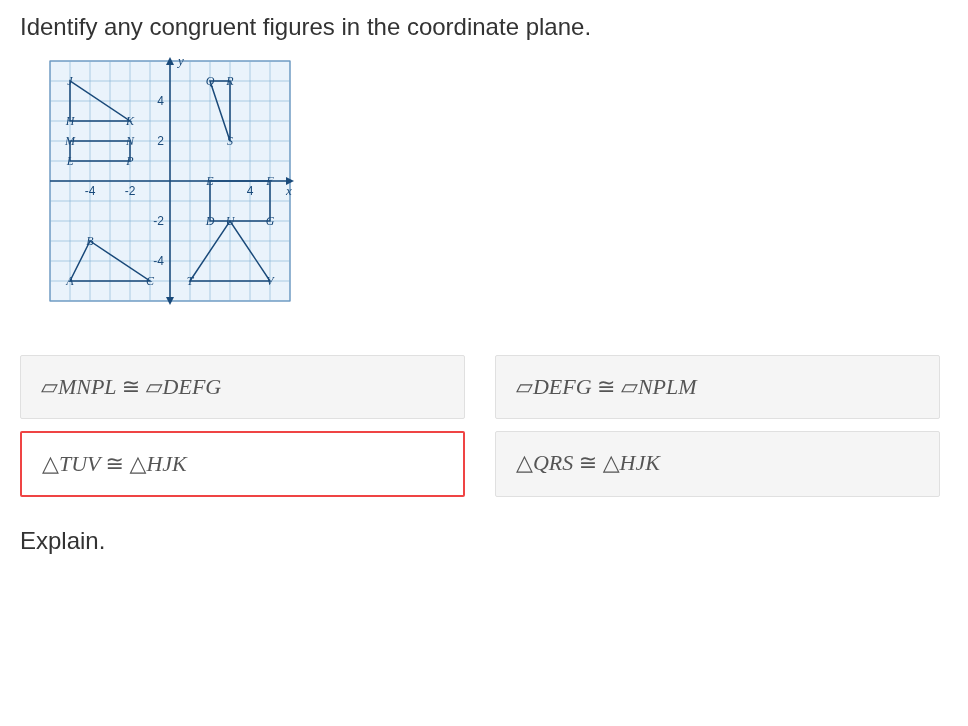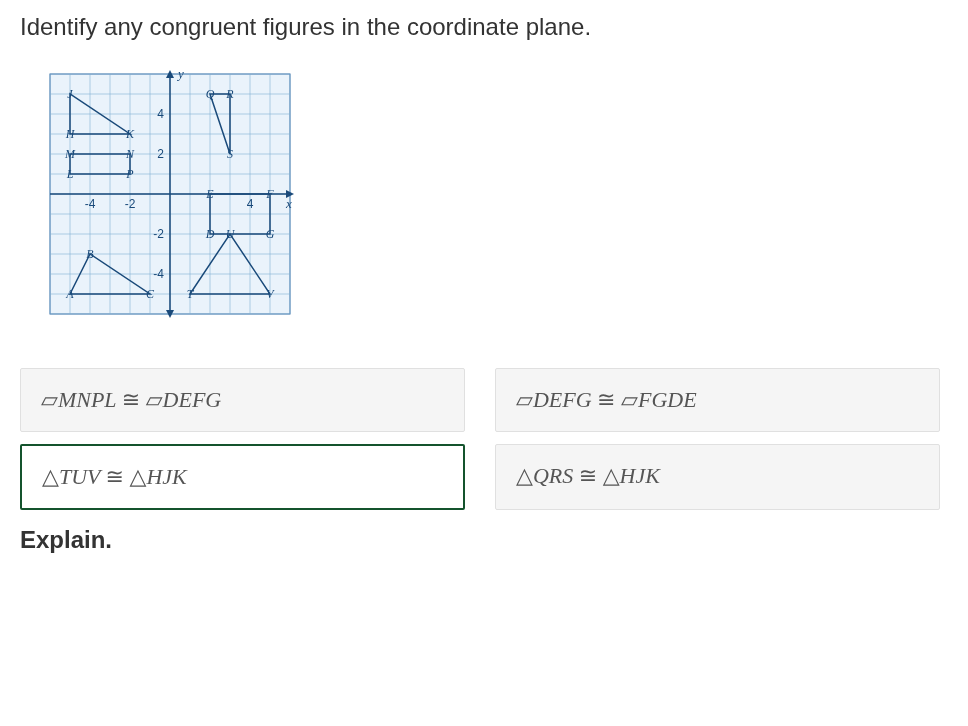--- a/index.html
+++ b/index.html
@@ -7,53 +7,52 @@
     font-family: Arial, Helvetica, sans-serif;
     background: #fff;
     padding: 10px 20px;
     color: #333;
     width: 968px;
   }
   .question-text {
     font-size: 24px;
     color: #333;
     line-height: 1.4;
-    margin-bottom: 20px;
+    margin-bottom: 7px;
   }
   .graph-container {
     margin-left: 20px;
     margin-bottom: 40px;
   }
   .answers {
     display: grid;
     grid-template-columns: 1fr 1fr;
     gap: 12px 30px;
-    margin-bottom: 16px;
+    margin-bottom: 30px;
     max-width: 920px;
   }
   .answer-card {
     background: #f5f5f5;
     border: 1px solid #e0e0e0;
     border-radius: 2px;
     padding: 18px 20px;
     font-size: 22px;
     font-style: italic;
     font-family: "Times New Roman", serif;
     color: #555;
     cursor: pointer;
   }
   .answer-card.selected {
-    border: 2px solid #14532d;
+    border: 2px solid #ef4444;
     background: #fff;
   }
   .sym { font-style: normal; font-family: Arial, sans-serif; }
   .explain {
     font-size: 24px;
     color: #333;
-    font-weight: bold;
   }
 </style>
 </head>
 <body>
 
 <div class="question-text">
   <span>Identify any congruent figures in the coordinate plane.</span><br>
 </div>
 
 <div class="graph-container">
@@ -130,21 +129,21 @@
 
 <div class="answers">
   <div class="answer-card">
     <span class="sym">▱</span><span>MNPL</span>
     <span class="sym">≅</span>
     <span class="sym">▱</span><span>DEFG</span>
   </div>
   <div class="answer-card">
     <span class="sym">▱</span><span>DEFG</span>
     <span class="sym">≅</span>
-    <span class="sym">▱</span><span>FGDE</span>
+    <span class="sym">▱</span><span>NPLM</span>
   </div>
   <div class="answer-card selected">
     <span class="sym">△</span><span>TUV</span>
     <span class="sym">≅</span>
     <span class="sym">△</span><span>HJK</span>
   </div>
   <div class="answer-card">
     <span class="sym">△</span><span>QRS</span>
     <span class="sym">≅</span>
     <span class="sym">△</span><span>HJK</span>

